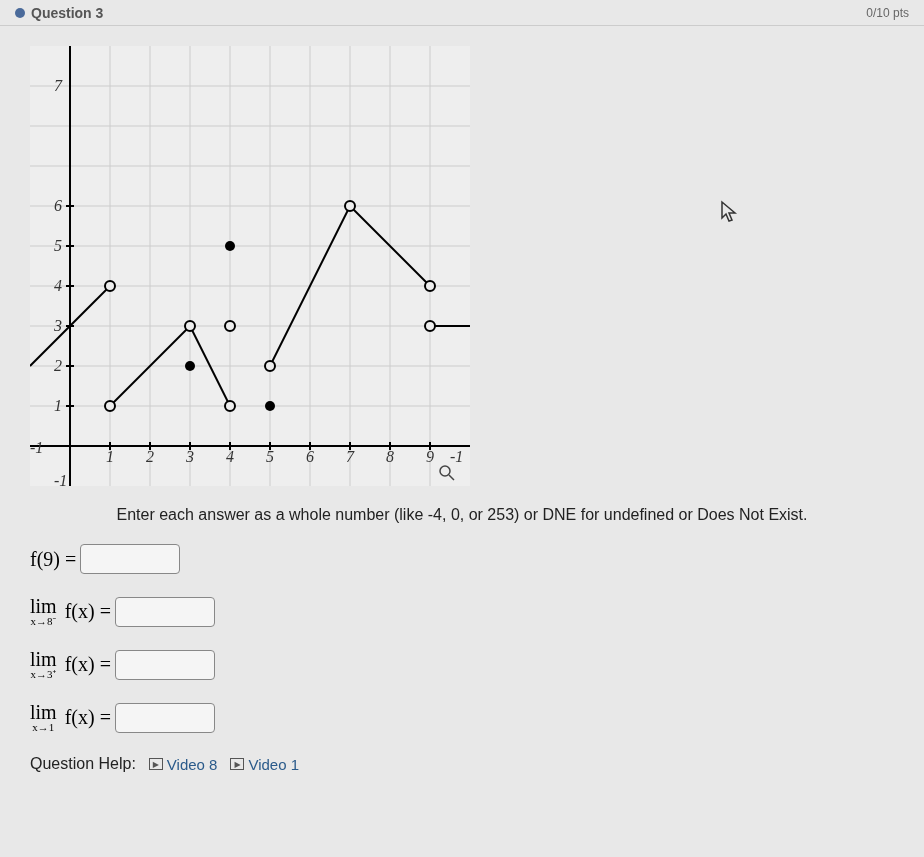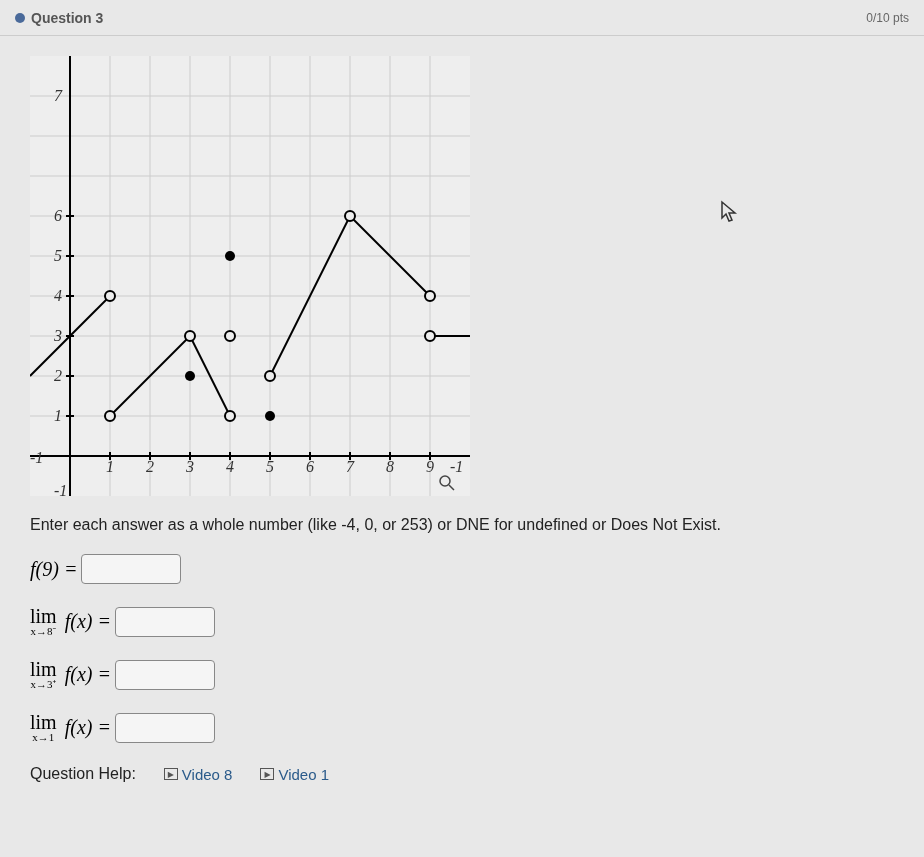--- a/index.html
+++ b/index.html
@@ -12,21 +12,21 @@
       background: #e8e8e8;
       width: 924px;
       height: 857px;
       position: relative;
     }
     .header {
       display: flex;
       justify-content: space-between;
       align-items: center;
       padding: 0 15px;
-      height: 36px;
+      height: 26px;
       border-bottom: 1px solid #ccc;
     }
     .question-label {
       font-size: 14px;
       font-weight: bold;
       color: #555;
       display: flex;
       align-items: center;
       gap: 6px;
     }
@@ -51,20 +51,21 @@
       margin-bottom: 20px;
     }
     .graph-svg {
       width: 100%;
       height: 100%;
     }
     .instruction {
       font-size: 16px;
       color: #222;
       margin: 15px 0 20px 0;
+      text-align: center;
     }
     .answer-row {
       display: flex;
       align-items: center;
       margin-bottom: 22px;
       font-family: 'Times New Roman', serif;
       font-size: 20px;
     }
     .answer-row input {
       width: 100px;
@@ -89,21 +90,21 @@
     .lim-bottom {
       font-size: 11px;
       letter-spacing: 0;
       text-align: right;
     }
     .help {
       font-size: 16px;
       color: #222;
       display: flex;
       align-items: center;
-      gap: 28px;
+      gap: 13px;
     }
     .help-link {
       color: #2a5a8a;
       cursor: pointer;
       display: flex;
       align-items: center;
       gap: 4px;
       font-size: 15px;
     }
     .play-box {
@@ -115,21 +116,21 @@
       justify-content: center;
       font-size: 8px;
       color: #555;
     }
     .cursor-icon {
       position: absolute;
       top: 200px;
       left: 720px;
       font-size: 20px;
     }
-    .math-italic { font-style: italic; }
+    .math-italic { }
   </style>
 </head>
 <body>
 
 <div class="header">
   <div class="question-label">
     <span class="bullet"></span>
     <span>Question 3</span>
   </div>
   <div class="pts">0/10 pts</div>

